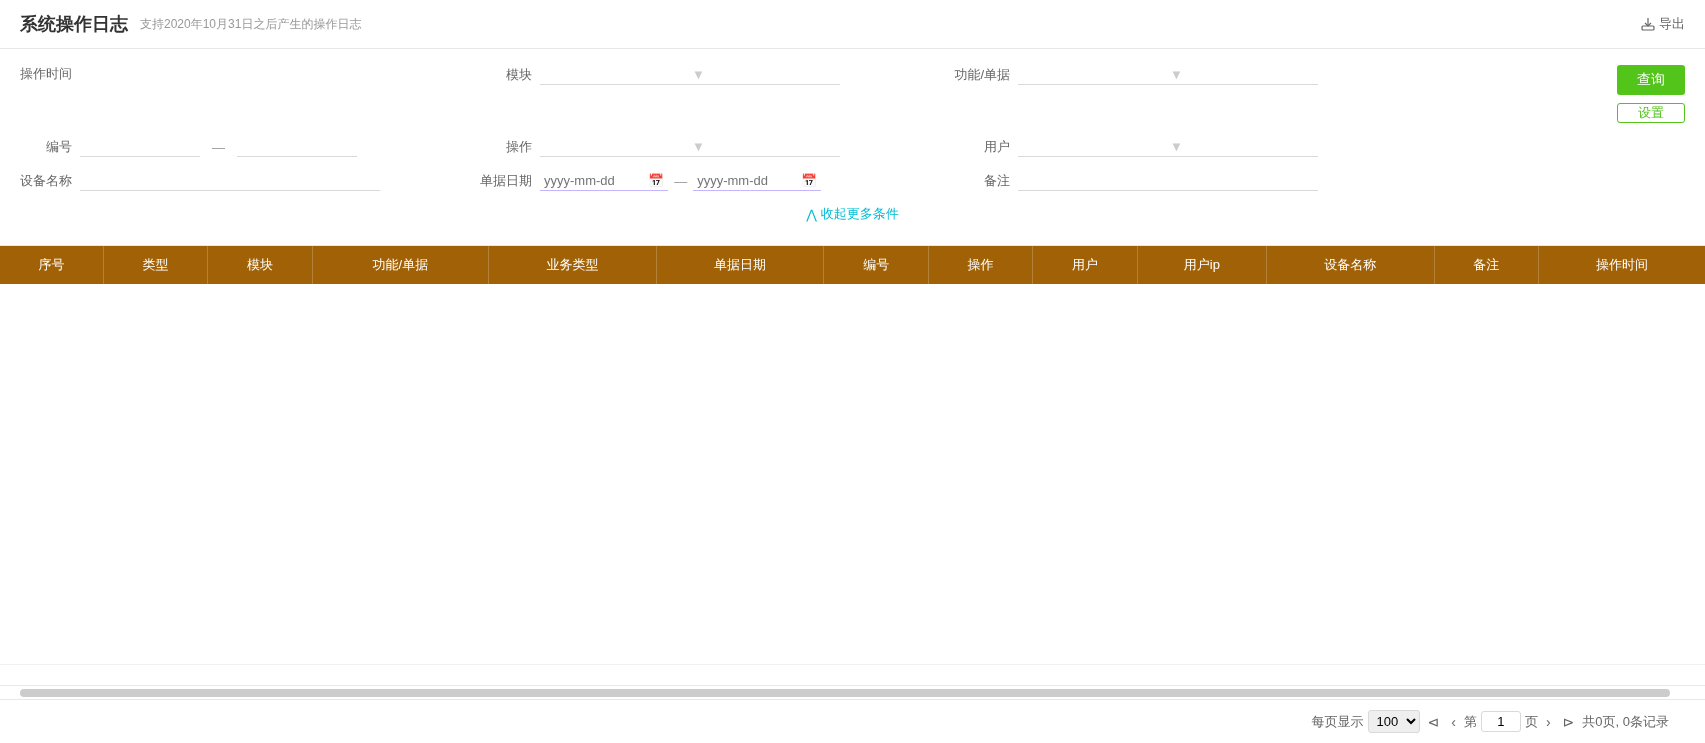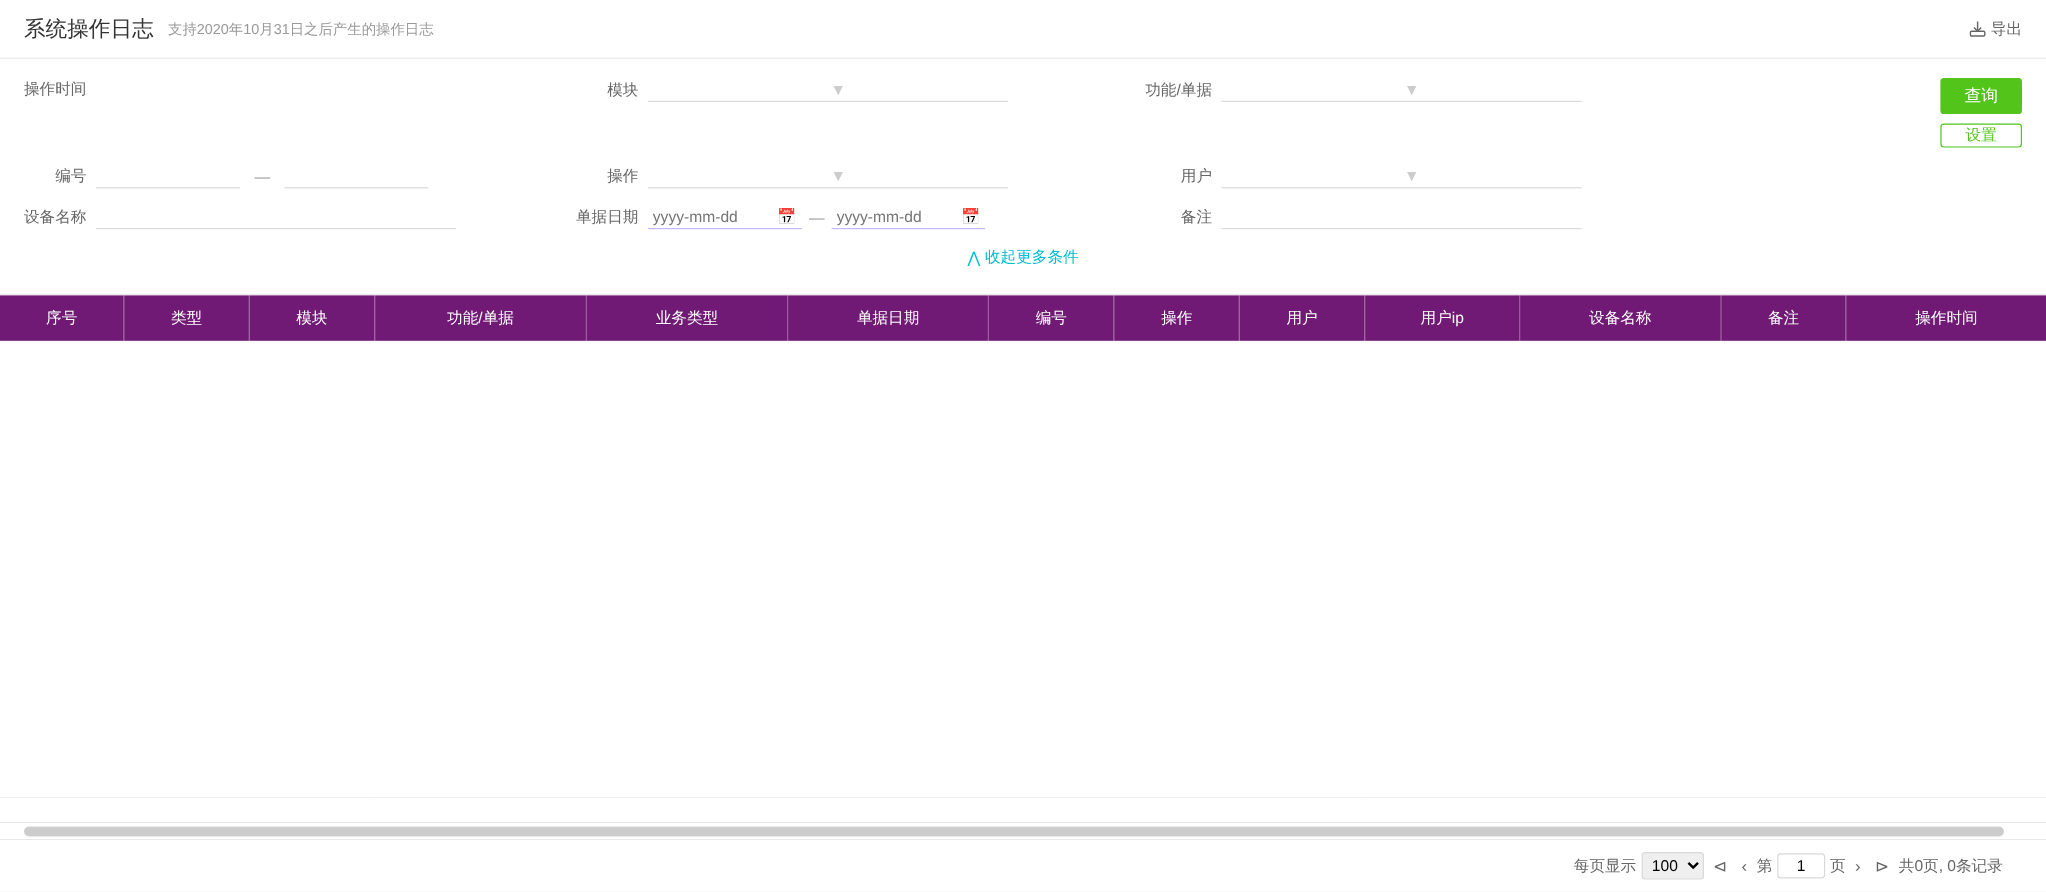--- a/index.html
+++ b/index.html
@@ -3,21 +3,21 @@
   <meta charset="utf-8">
   <style>
     * { box-sizing: border-box; margin: 0; padding: 0; }
     body { font-family: 'Microsoft YaHei', Arial, sans-serif; font-size: 13px; background: #f5f5f5; color: #333; }
 
     .page-wrapper { width: 1705px; min-height: 743px; background: #f0f2f5; display: flex; flex-direction: column; }
 
     
     .page-header { background: #fff; padding: 12px 20px; display: flex; align-items: center; justify-content: space-between; border-bottom: 1px solid #e8e8e8; }
     .page-header-left { display: flex; align-items: center; gap: 12px; }
-    .page-title { font-size: 18px; font-weight: normal; color: #333; }
+    .page-title { font-size: 18px; font-weight: bold; color: #333; }
     .page-subtitle { font-size: 12px; color: #999; }
     .export-btn { display: flex; align-items: center; gap: 4px; color: #666; font-size: 13px; cursor: pointer; }
 
     
     .filter-area { background: #fff; padding: 16px 20px; border-bottom: 1px solid #e8e8e8; }
 
     .filter-item { display: flex; align-items: center; flex: none; }
     .filter-label { color: #666; font-size: 13px; white-space: nowrap; margin-right: 8px; min-width: 52px; text-align: right; }
 
     
@@ -50,21 +50,21 @@
     
     .btn-query { background: #52c41a; color: #fff; border: none; padding: 6px 20px; border-radius: 3px; cursor: pointer; font-size: 14px; }
     .btn-settings { background: #fff; color: #52c41a; border: 1px solid #52c41a; padding: 0 20px; border-radius: 3px; cursor: pointer; font-size: 13px; margin-top: 4px; }
 
     
     .collapse-bar { display: flex; align-items: center; justify-content: center; padding: 6px 0; cursor: pointer; color: #00bcd4; font-size: 13px; gap: 4px; }
 
     
     .table-wrap { background: #fff; flex: 1; overflow-x: auto; }
     table { width: 100%; border-collapse: collapse; }
-    thead tr { background: #701a75; }
+    thead tr { background: #a16207; }
     thead th { color: #fff; font-size: 13px; font-weight: normal; padding: 10px 8px; text-align: center; white-space: nowrap; border-right: 1px solid rgba(255,255,255,0.2); }
     thead th:last-child { border-right: none; }
     tbody tr:nth-child(even) { background: #fafafa; }
     tbody td { padding: 10px 8px; text-align: center; font-size: 13px; border-bottom: 1px solid #f0f0f0; }
 
     
     .pagination { background: #fff; border-top: 1px solid #e8e8e8; padding: 10px 36px; display: flex; align-items: center; justify-content: flex-end; gap: 4px; font-size: 13px; color: #666; }
     .page-select { border: 1px solid #d9d9d9; border-radius: 3px; padding: 2px 4px; font-size: 13px; }
     .page-nav-btn { background: none; border: none; cursor: pointer; color: #666; font-size: 14px; padding: 2px 4px; }
     .page-nav-btn:disabled { color: #ccc; cursor: not-allowed; }

